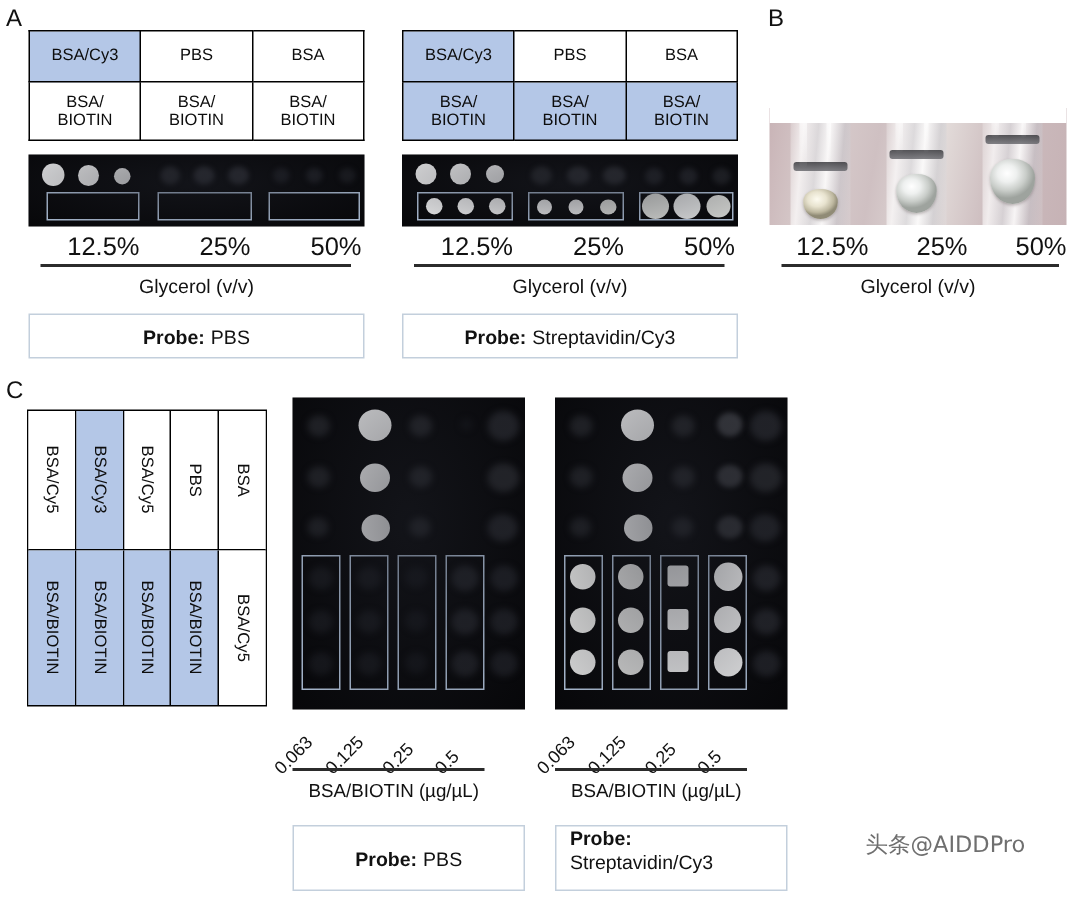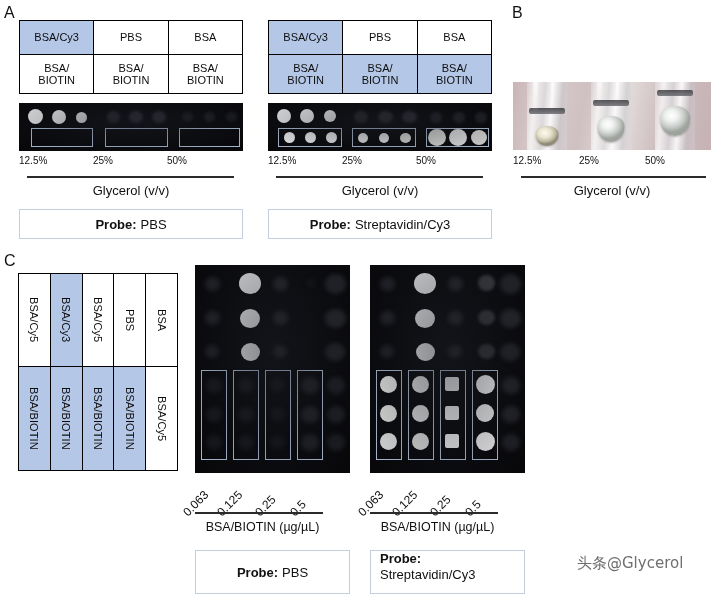--- a/index.html
+++ b/index.html
@@ -63,22 +63,22 @@
   }
   .spot.sq{border-radius:14%;}
   .roi{
     position:absolute;
     border:1.4px solid #b9cbe3;
     box-sizing:border-box;
     background:transparent;
   }
   .tick{
     position:absolute;
-    font-size:10px;
-    text-align:left;
+    font-size:17px;
+    text-align:right;
     color:#111;
     white-space:nowrap;
   }
   .axisline{
     position:absolute;
     height:2px;
     background:#2b2b2b;
   }
   .axis-caption{
     position:absolute;
@@ -494,15 +494,15 @@
   <div class="tick-rot" style="left:399px;top:505px;">0.125</div>
   <div class="tick-rot" style="left:437px;top:505px;">0.25</div>
   <div class="tick-rot" style="left:472px;top:505px;">0.5</div>
   <div class="axisline" style="left:370px;top:512px;width:128px;"></div>
   <div class="axis-caption" style="left:360px;top:520px;width:155px;font-size:12.5px;">BSA/BIOTIN (µg/µL)</div>
   <div class="probe-box left-align probe-stack" style="left:370px;top:550px;width:155px;height:44px;">
     <span class="lbl">Probe:</span>
     <span class="val">Streptavidin/Cy3</span>
   </div>
 
-  <div class="watermark" style="left:577px;top:554px;">头条@Glycerol</div>
+  <div class="watermark" style="left:577px;top:554px;">头条@AIDDPro</div>
 
 </div>
 
 </body></html>

